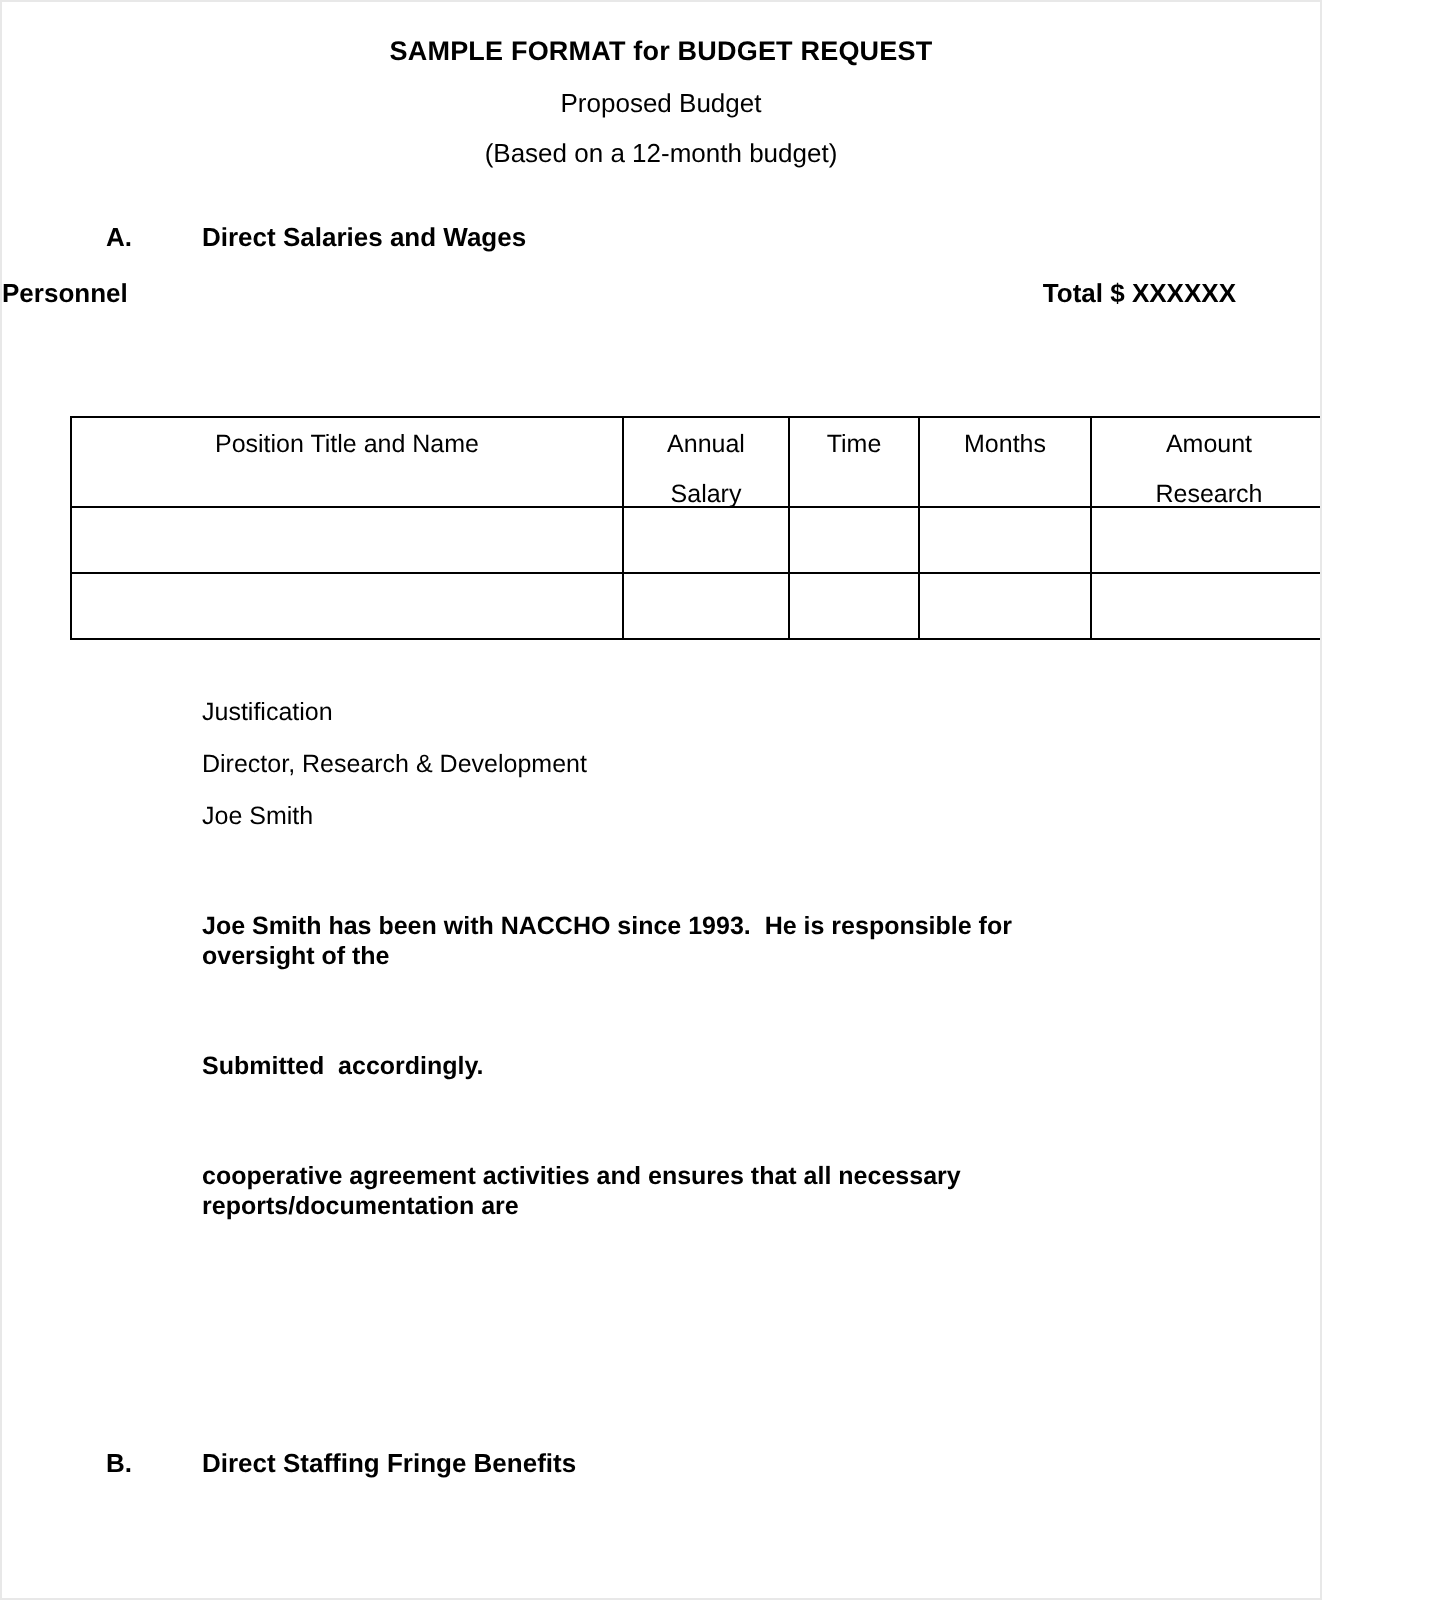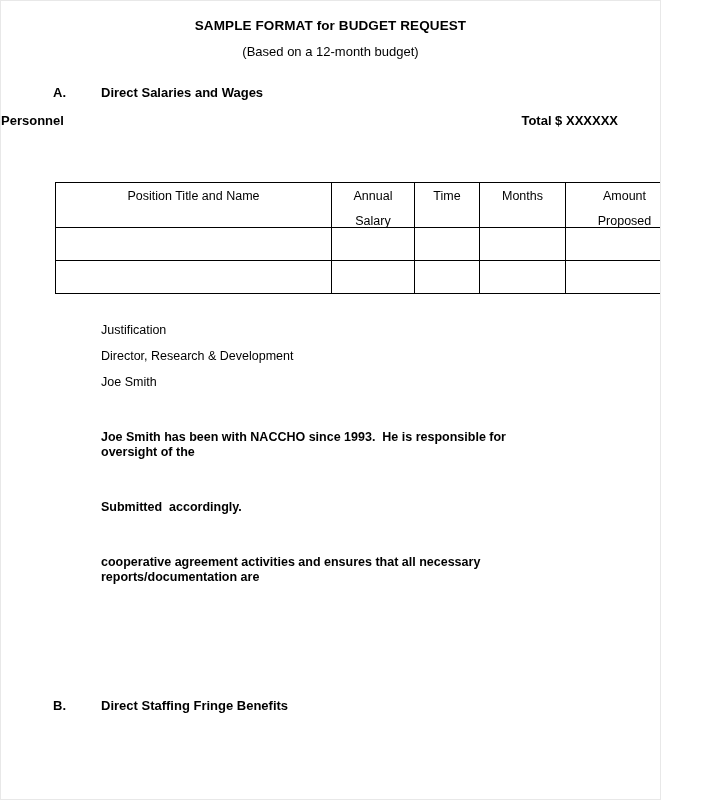--- a/index.html
+++ b/index.html
@@ -76,21 +76,20 @@
   .sub-total {
     flex: 0 0 auto;
     white-space: pre;
   }
   .sub-total.bold { font-weight: bold; }
 
   
   .table-wrap {
     padding-left: 34px;
     padding-right: 42px;
-    margin-left: 20px;
   }
   table.budget {
     border-collapse: collapse;
     width: 628px;
     table-layout: fixed;
     font-size: 12.5px;
   }
   table.budget col.c0 { width: 276px; }
   table.budget col.c1 { width: 83px; }
   table.budget col.c2 { width: 65px; }
@@ -143,20 +142,21 @@
   .sp-just-b { height: 73px; }
   .sp-b-head-sub { height: 33px; }
 </style>
 </head>
 <body>
 
 <div class="page">
 
   <div class="title-block">
     <div class="doc-title">SAMPLE FORMAT for BUDGET REQUEST</div>
+    <div class="subtitle">Proposed Budget</div>
     <div class="subtitle">(Based on a 12-month budget)</div>
   </div>
 
   <div class="sp-a-head"></div>
 
   <div class="section">
     <div class="section-head">
       <span class="sec-letter">A.</span>
       <span class="sec-title">Direct Salaries and Wages</span>
     </div>
@@ -192,21 +192,21 @@
             <td class="hdr">
               <div class="cellline">Time</div>
               <div class="cellline second"></div>
             </td>
             <td class="hdr">
               <div class="cellline">Months</div>
               <div class="cellline second"></div>
             </td>
             <td class="hdr">
               <div class="cellline">Amount</div>
-              <div class="cellline second">Proposed</div>
+              <div class="cellline second">Research</div>
             </td>
           </tr>
 
 
           <tr>
             <td class="blankrow"></td>
             <td class="blankrow"></td>
             <td class="blankrow"></td>
             <td class="blankrow"></td>
             <td class="blankrow"></td>

